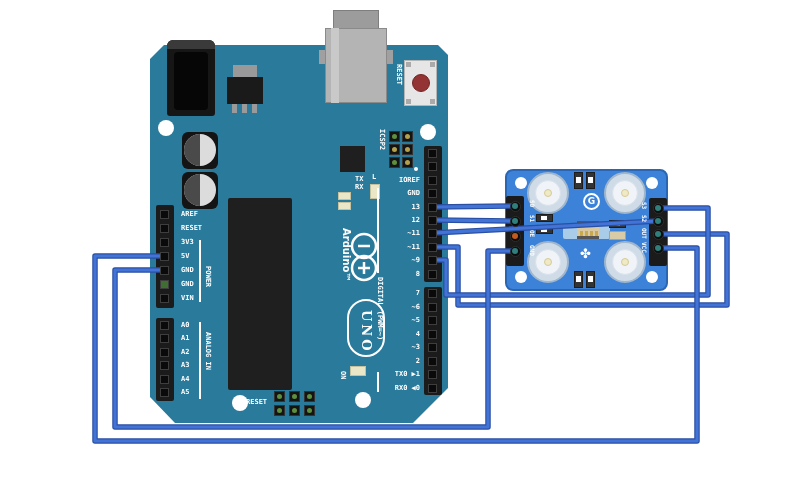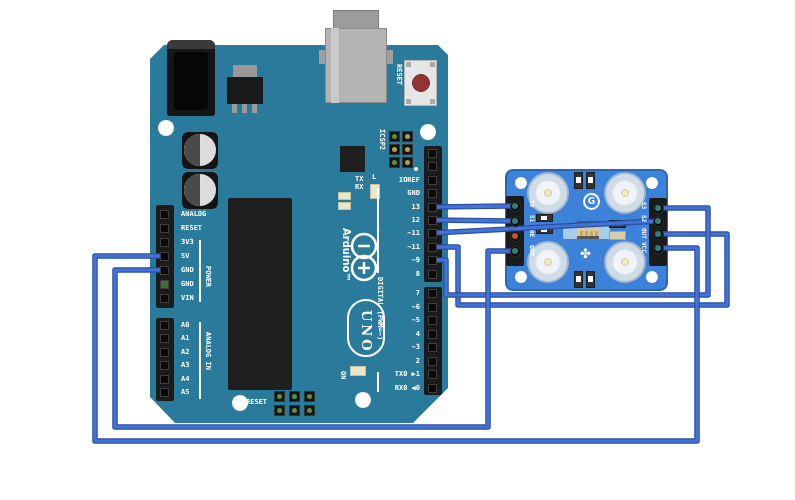--- a/index.html
+++ b/index.html
@@ -234,21 +234,21 @@
     <div class="rlbl" style="left:388px;top:330px;">4</div>
     <div class="pin" style="left:428px;top:342.5px;"></div>
     <div class="rlbl" style="left:388px;top:343px;">~3</div>
     <div class="pin" style="left:428px;top:356.5px;"></div>
     <div class="rlbl" style="left:388px;top:357px;">2</div>
     <div class="pin" style="left:428px;top:369.5px;"></div>
     <div class="rlbl" style="left:388px;top:370px;">TX0 ▶1</div>
     <div class="pin" style="left:428px;top:383.5px;"></div>
     <div class="rlbl" style="left:388px;top:384px;">RX0 ◀0</div>
     <div class="pin" style="left:160px;top:209.5px;"></div>
-    <div class="lbl" style="left:181px;top:210px;">ANALOG</div>
+    <div class="lbl" style="left:181px;top:210px;">AREF</div>
     <div class="pin" style="left:160px;top:223.5px;"></div>
     <div class="lbl" style="left:181px;top:224px;">RESET</div>
     <div class="pin" style="left:160px;top:237.5px;"></div>
     <div class="lbl" style="left:181px;top:238px;">3V3</div>
     <div class="pin" style="left:160px;top:251.5px;"></div>
     <div class="lbl" style="left:181px;top:252px;">5V</div>
     <div class="pin" style="left:160px;top:265.5px;"></div>
     <div class="lbl" style="left:181px;top:266px;">GND</div>
     <div class="pin" style="left: 160px; top: 279.5px; background: rgb(63, 110, 51);"></div>
     <div class="lbl" style="left:181px;top:280px;">GND</div>

